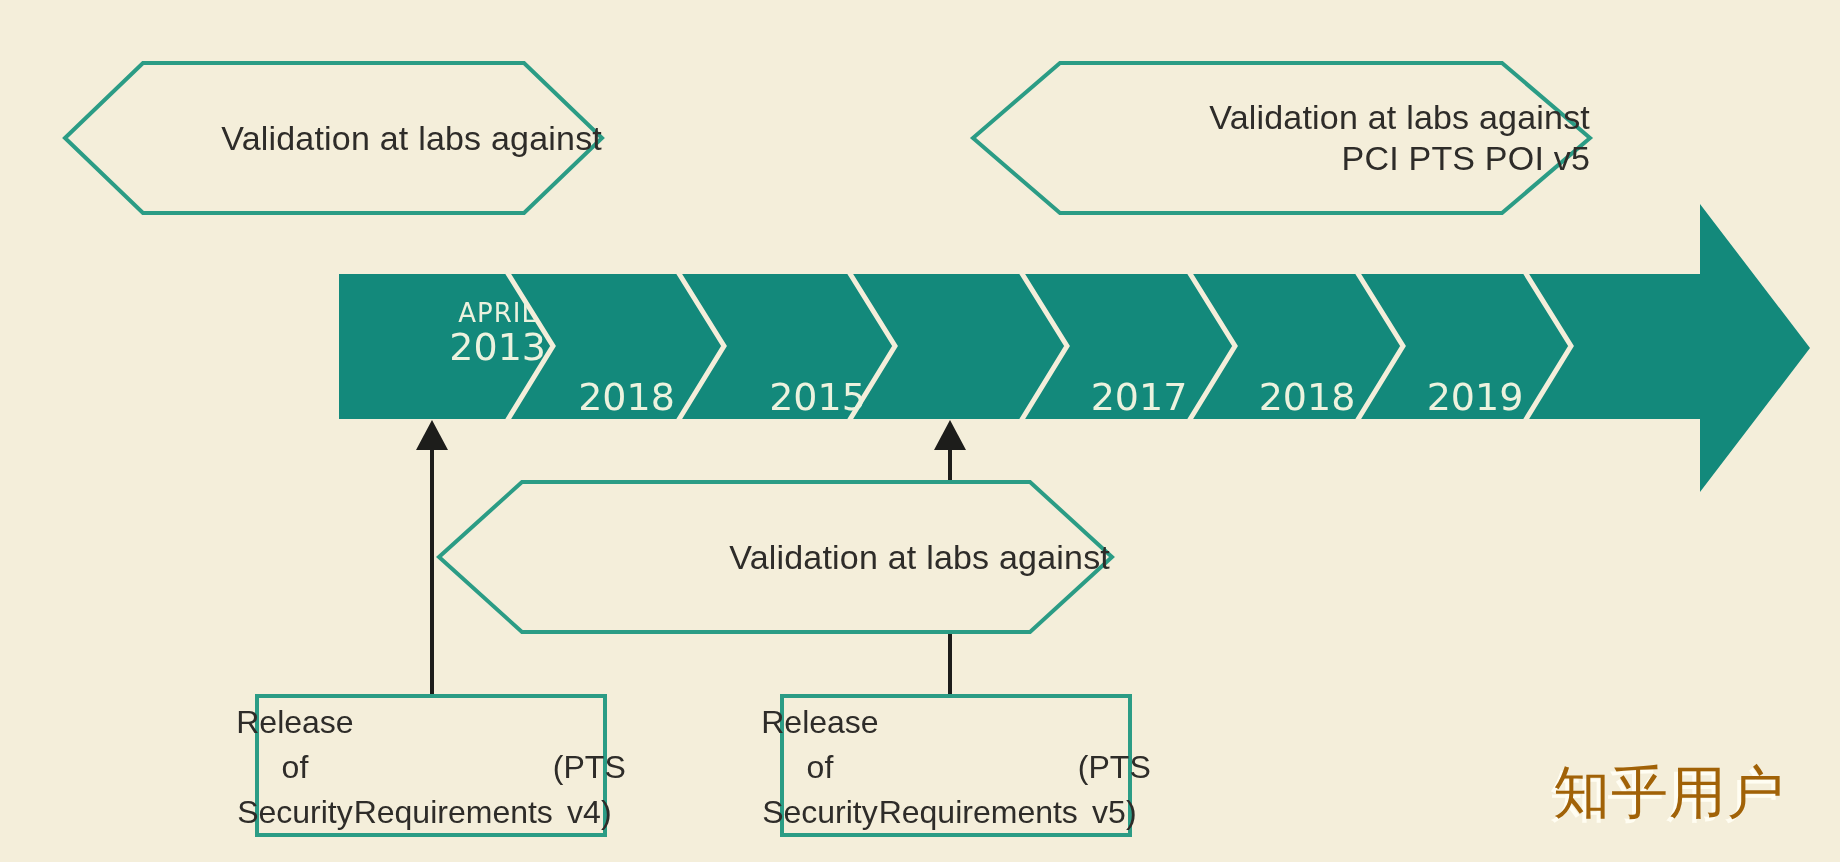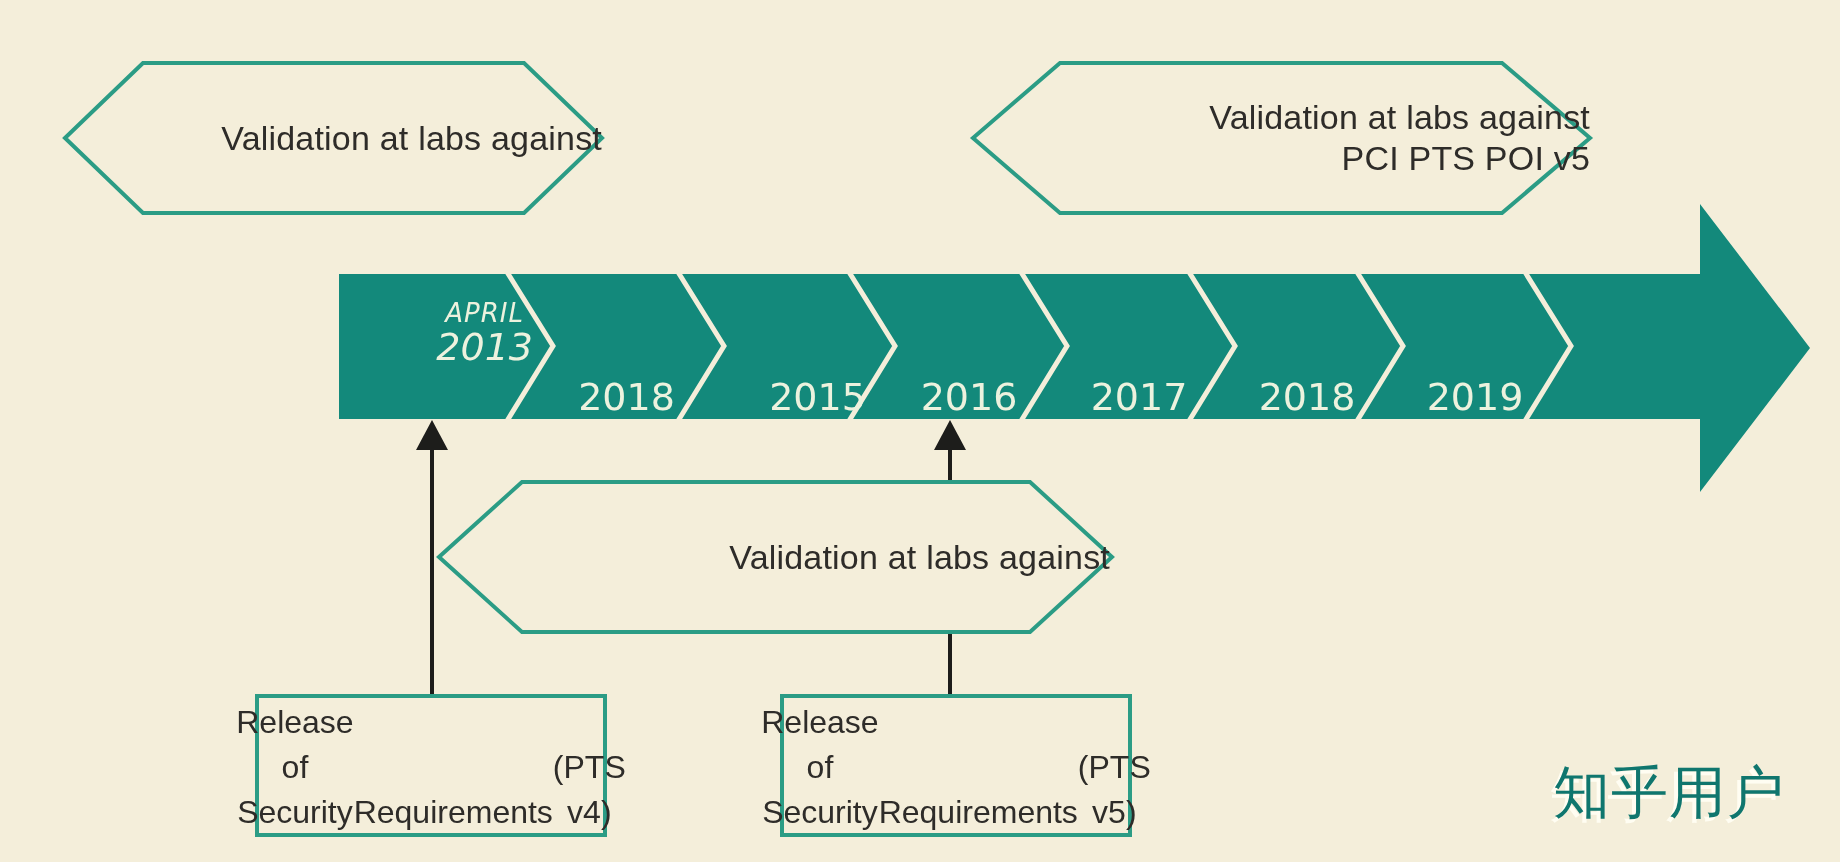--- a/index.html
+++ b/index.html
@@ -51,21 +51,21 @@
     margin-bottom: 2px;
   }
   .first-cell .inner { transform: translateY(-14px); display: flex; flex-direction: column; align-items: center; }
 
   #watermark {
     position: absolute;
     left: 1553px;
     top: 755px;
     font-size: 57px;
     letter-spacing: 1px;
-    color: #0f766e;
+    color: #a16207;
     text-shadow: -4px 4px 0 #fffdf2;
     font-family: "DejaVu Sans", sans-serif;
   }
 </style>
 </head>
 <body>
 
 <div id="stage">
 
   <svg id="diagram-svg" width="1840" height="862" viewBox="0 0 1840 862">
@@ -103,34 +103,31 @@
 
   <div class="overlay hex-label" style="left:973px; top:63px; width:617px; height:150px;">
     <div>Validation at labs against</div>
     <div>PCI PTS POI v5</div>
   </div>
 
   <div class="overlay hex-label" style="left:439px; top:482px; width:671px; height:150px;">
     <div>Validation at labs against</div>
   </div>
 
-  <div class="overlay year-cell first-cell" style="left:319px; width:214px;font-style:italic;">
+  <div class="overlay year-cell first-cell" style="left:332px; width:214px;">
     <div class="inner">
       <div class="month">APRIL</div>
       <div>2013</div>
     </div>
   </div>
   <div class="overlay year-cell shifted" style="left:553px; width:171px;">
     <span>2018</span>
   </div>
   <div class="overlay year-cell shifted" style="left:744px; width:171px;">
     <span>2015</span>
-  </div>
-  <div class="overlay year-cell shifted" style="left:895px; width:172px;">
-    <span>2016</span>
   </div>
   <div class="overlay year-cell shifted" style="left:1067px; width:168px;">
     <span>2017</span>
   </div>
   <div class="overlay year-cell shifted" style="left:1235px; width:168px;">
     <span>2018</span>
   </div>
   <div class="overlay year-cell shifted" style="left:1403px; width:168px;">
     <span>2019</span>
   </div>

